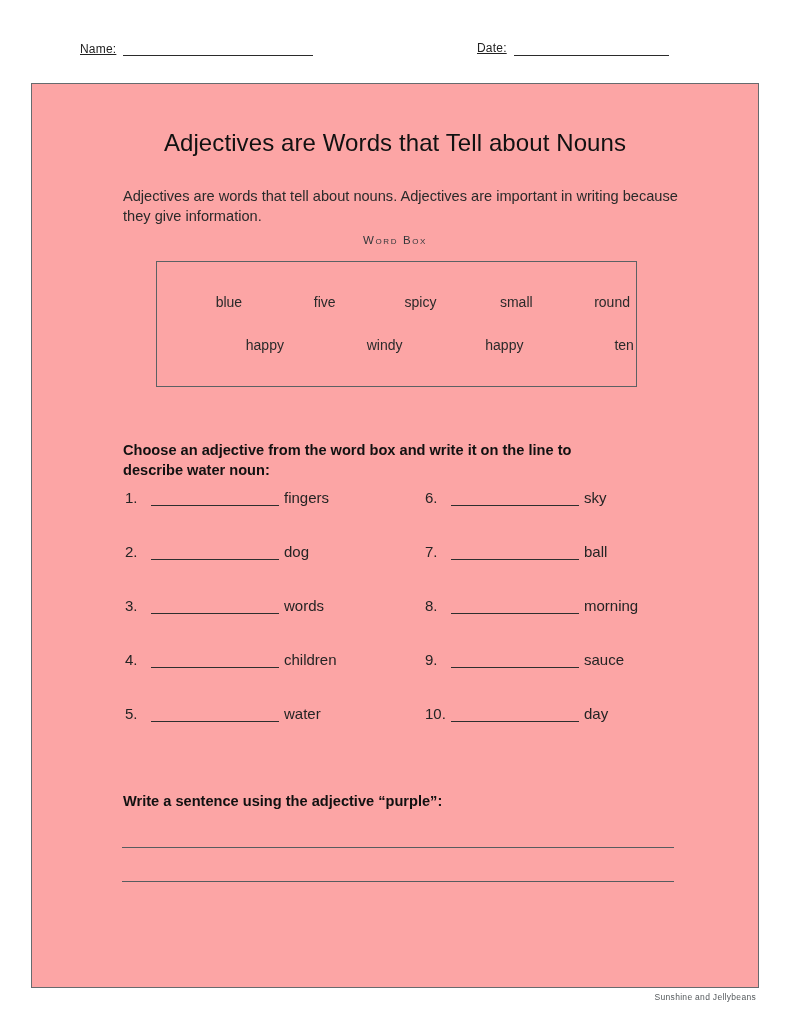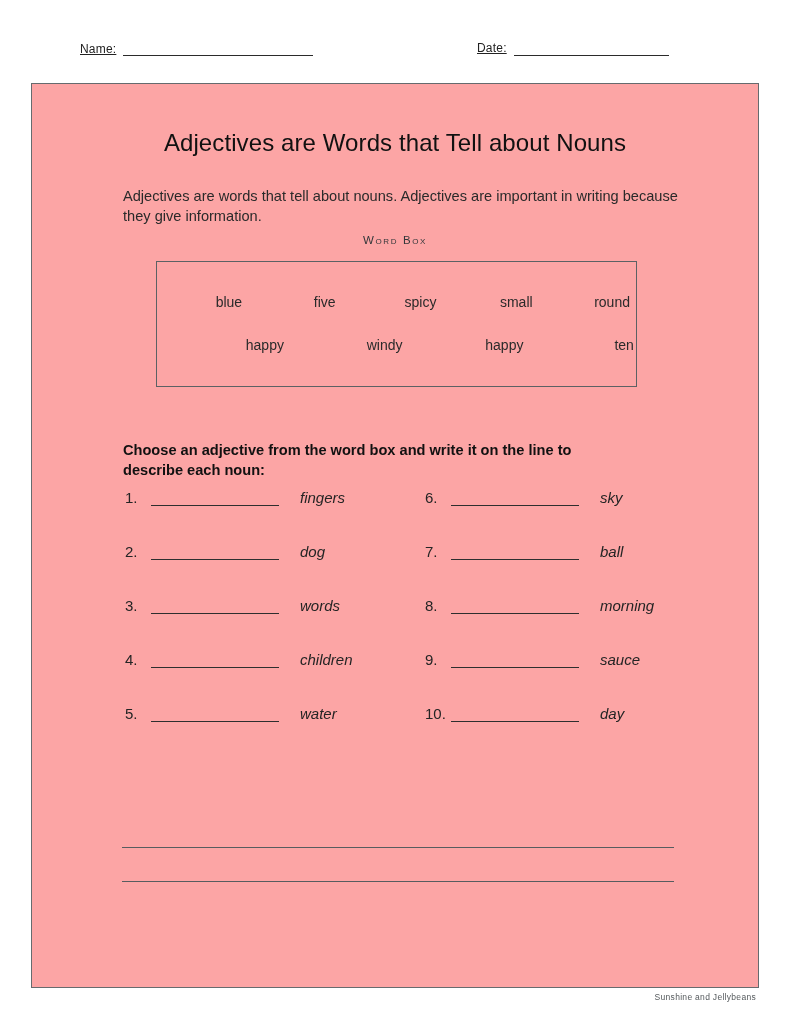--- a/index.html
+++ b/index.html
@@ -156,21 +156,21 @@
     display: inline-block;
     width: 26px;
     text-align: left;
   }
   .item-blank {
     display: inline-block;
     width: 128px;
     height: 15px;
     border-bottom: 1.4px solid #2e2e2e;
   }
-  .item-noun { margin-left: 21px; font-style: italic; }
+  .item-noun { margin-left: 5px; }
 
   
   .sentence-prompt {
     position: absolute;
     left: 91px;
     top: 694px;
     font-size: 14.6px;
     font-weight: bold;
     color: #111111;
   }
@@ -228,21 +228,21 @@
       <span>round</span>
     </div>
     <div class="wordbox-row wordbox-row-2">
       <span>happy</span>
       <span>windy</span>
       <span>happy</span>
       <span>ten</span>
     </div>
   </div>
 
-  <p class="directions">Choose an adjective from the word box and write it on the line to describe each noun:</p>
+  <p class="directions">Choose an adjective from the word box and write it on the line to describe water noun:</p>
 
   <div class="items-area">
 
     <div class="item-col item-col-left">
       <div class="item-row" style="top:0px;">
         <span class="item-num">1.</span>
         <span class="item-blank"></span>
         <span class="item-noun">fingers</span>
       </div>
       <div class="item-row" style="top:54px;">
@@ -290,18 +290,19 @@
       </div>
       <div class="item-row" style="top:216px;">
         <span class="item-num">10.</span>
         <span class="item-blank"></span>
         <span class="item-noun">day</span>
       </div>
     </div>
 
   </div>
 
+  <p class="sentence-prompt">Write a sentence using the adjective “purple”:</p>
   <div class="write-line" id="write-line-1"></div>
   <div class="write-line" id="write-line-2"></div>
 
 </div>
 
 <div class="footer-credit">Sunshine and Jellybeans</div>
 
 </body></html>

